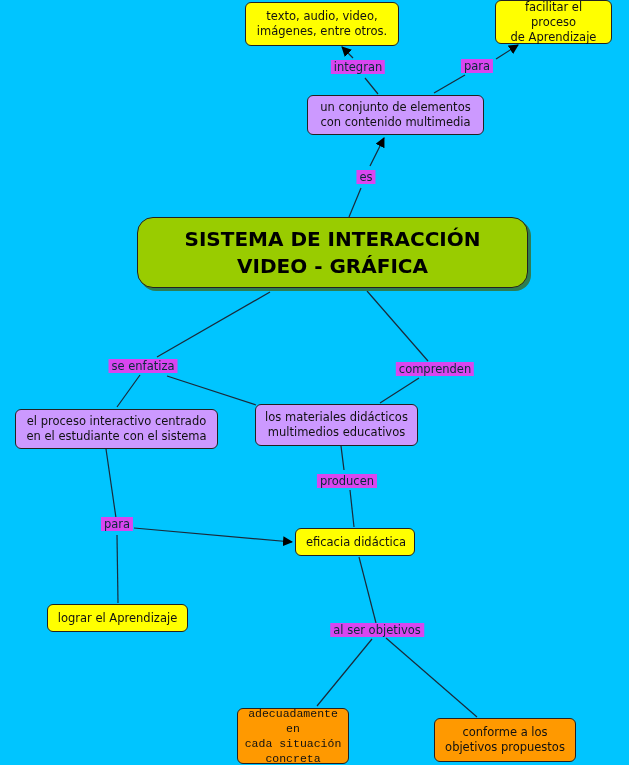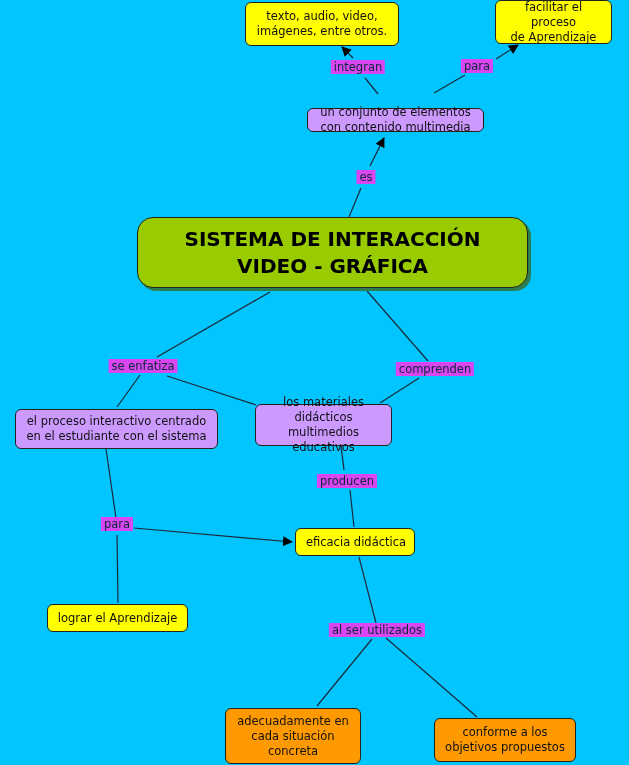--- a/index.html
+++ b/index.html
@@ -61,46 +61,46 @@
 
     <line x1="372" y1="639" x2="317" y2="706"></line>
 
     <line x1="386" y1="638" x2="477" y2="717"></line>
   </g>
 </svg>
 
 <div class="node green" style="left:137px; top:217px; width:391px; height:71px;">SISTEMA DE INTERACCIÓN
 VIDEO - GRÁFICA</div>
 
-<div class="node purple" style="left:307px; top:108px; width:177px; height:24px;">un conjunto de elementos
+<div class="node purple" style="left:307px; top:95px; width:177px; height:40px;">un conjunto de elementos
 con contenido multimedia</div>
 
 <div class="node yellow" style="left:245px; top:2px; width:154px; height:44px;">texto, audio, video,
 imágenes, entre otros.</div>
 
 <div class="node yellow" style="left:495px; top:0px; width:117px; height:44px;">facilitar el proceso
 de Aprendizaje</div>
 
 <div class="node purple" style="left:15px; top:409px; width:203px; height:40px;">el proceso interactivo centrado
 en el estudiante con el sistema</div>
 
-<div class="node purple" style="left:255px; top:404px; width:137px; height:42px;">los materiales didácticos
+<div class="node purple" style="left:255px; top:404px; width:163px; height:42px;">los materiales didácticos
 multimedios educativos</div>
 
 <div class="node yellow" style="left:295px; top:528px; width:120px; height:28px;padding-left:8px;">eficacia didáctica</div>
 
 <div class="node yellow" style="left:47px; top:604px; width:141px; height:28px;">lograr el Aprendizaje</div>
 
-<div class="node orange" style="left:225px; top:708px; width:136px; height:56px;">adecuadamente en
+<div class="node orange" style="left:237px; top:708px; width:112px; height:56px;font-family:Liberation Mono, monospace;">adecuadamente en
 cada situación
 concreta</div>
 
 <div class="node orange" style="left:434px; top:718px; width:142px; height:44px;">conforme a los
 objetivos propuestos</div>
 
 <span class="lbl" style="left:366px; top:177px;">es</span>
 <span class="lbl" style="left:358px; top:67px;">integran</span>
 <span class="lbl" style="left:477px; top: 66px;">para</span>
 <span class="lbl" style="left:143px; top:366px;">se enfatiza</span>
 <span class="lbl" style="left:435px; top:369px;">comprenden</span>
 <span class="lbl" style="left:347px; top:481px;">producen</span>
 <span class="lbl" style="left:117px; top:524px;">para</span>
-<span class="lbl" style="left:377px; top:630px;">al ser utilizados</span>
+<span class="lbl" style="left:377px; top:630px;">al ser objetivos</span>
 
 </body></html>

